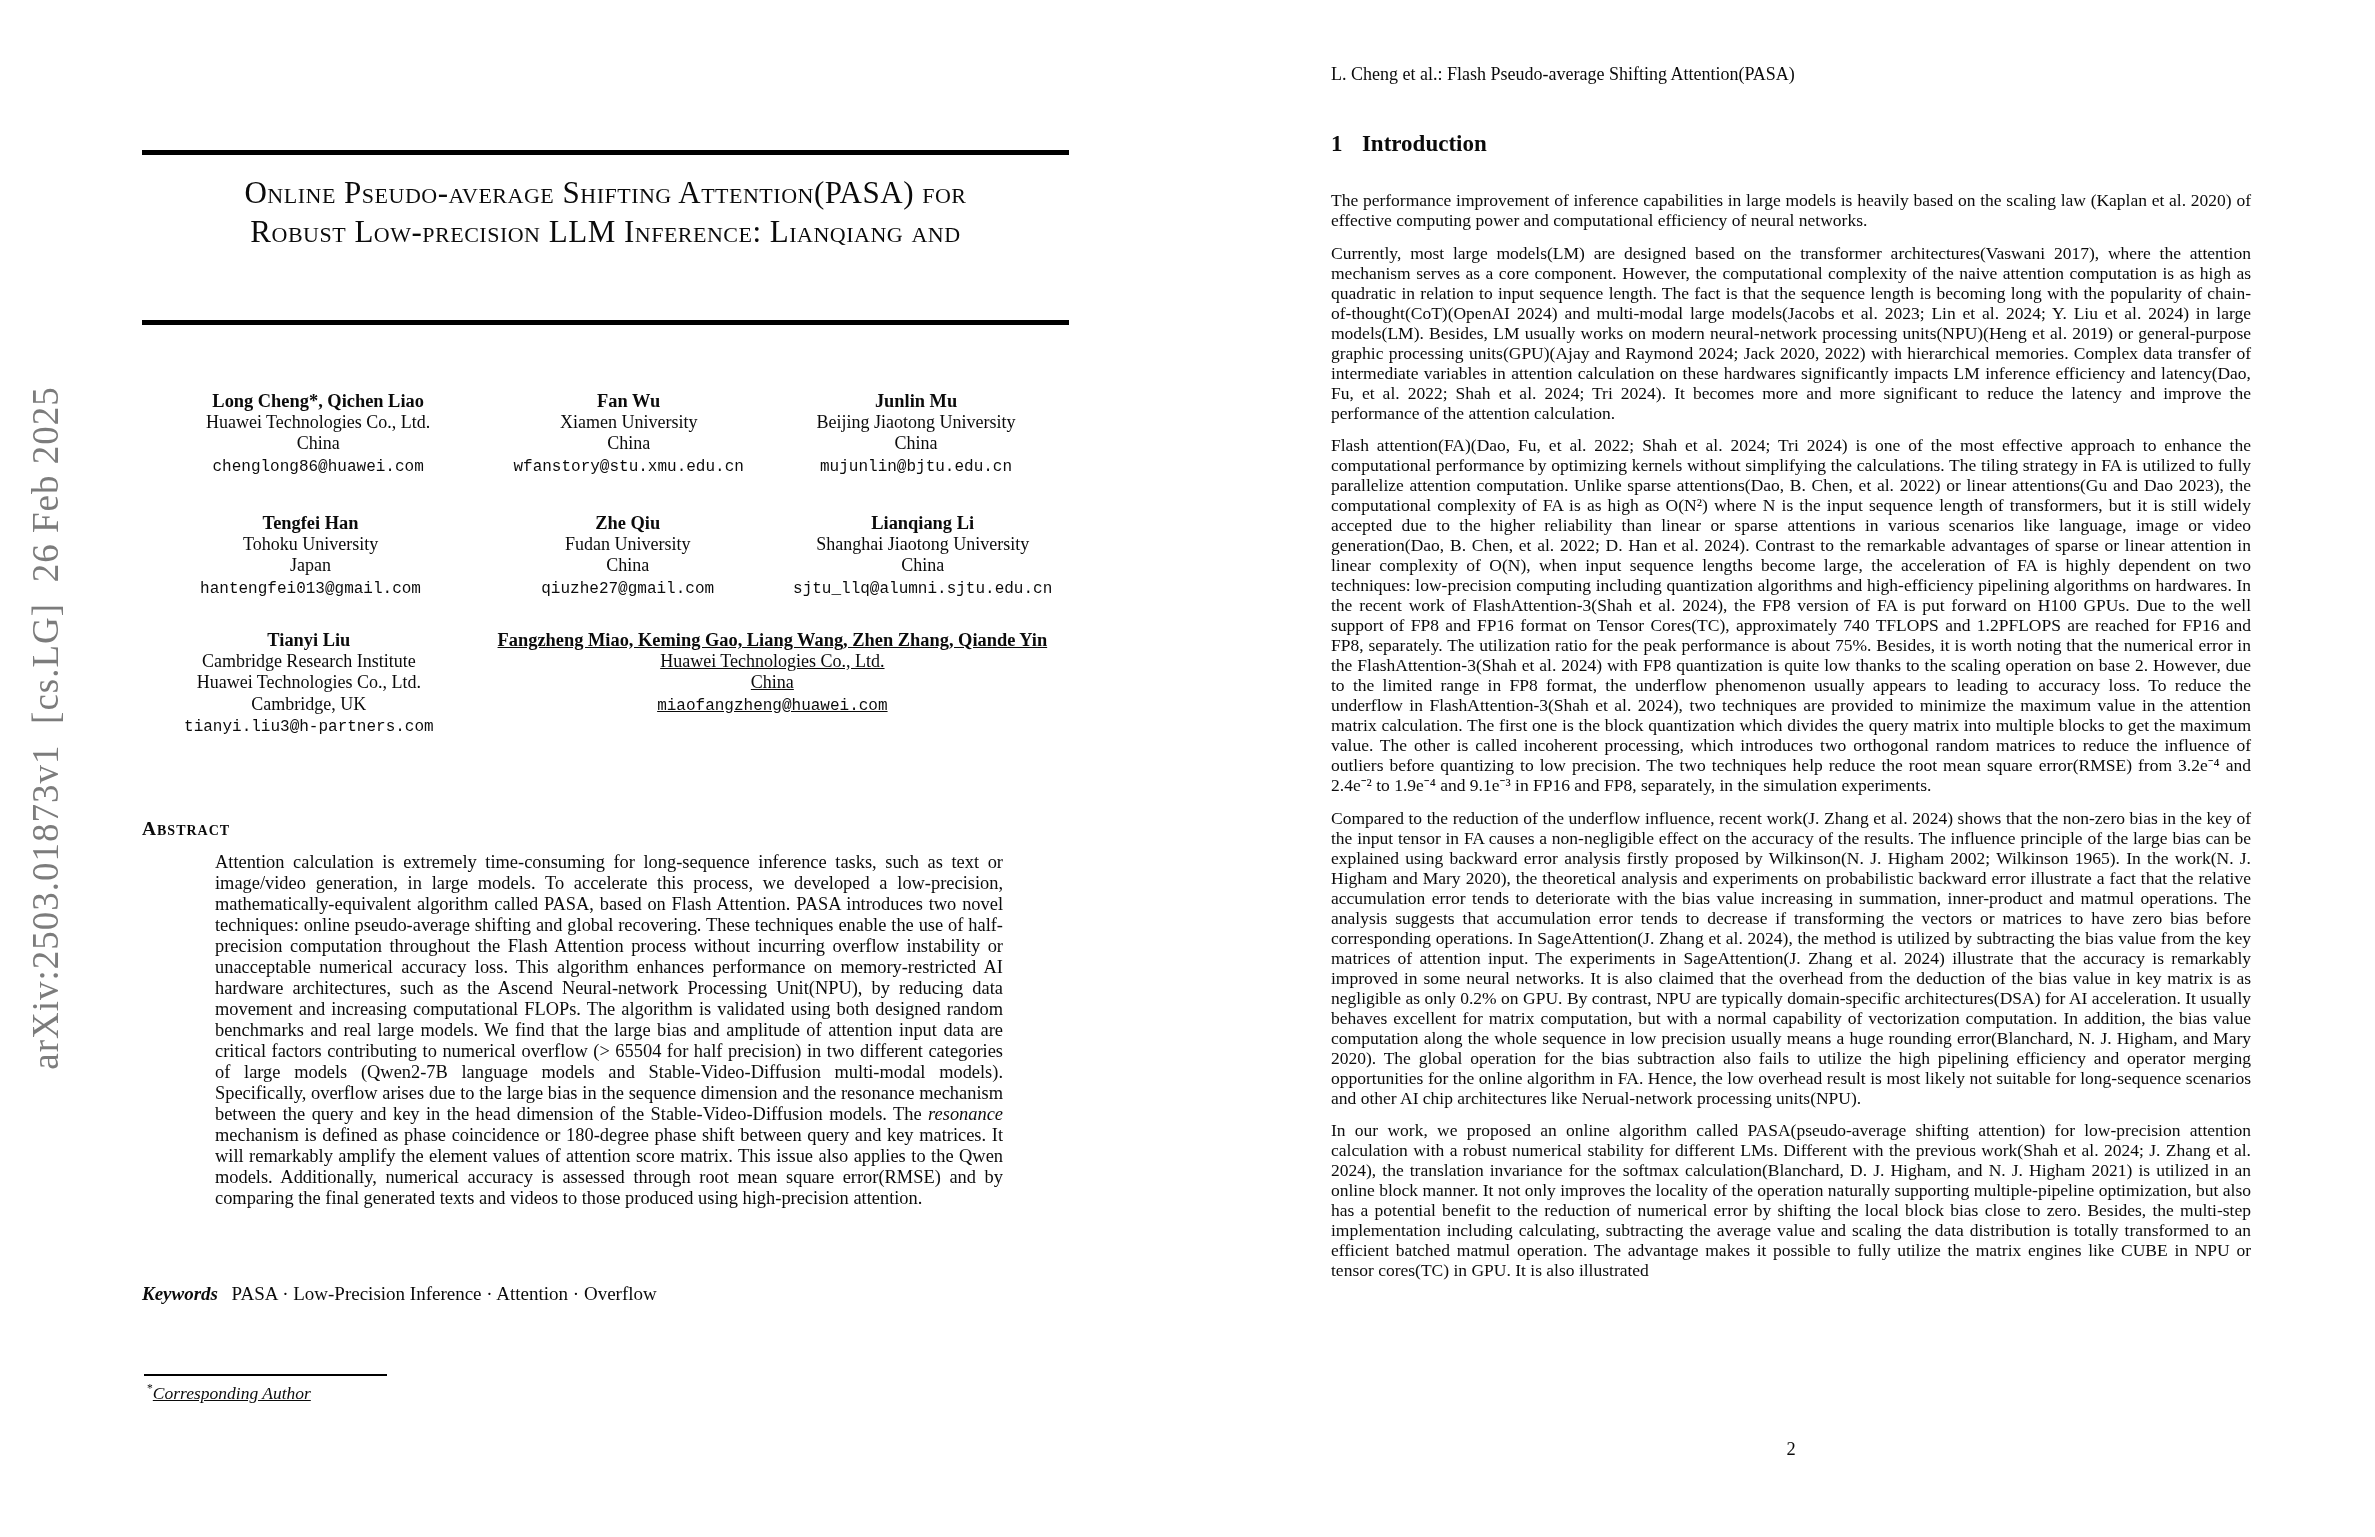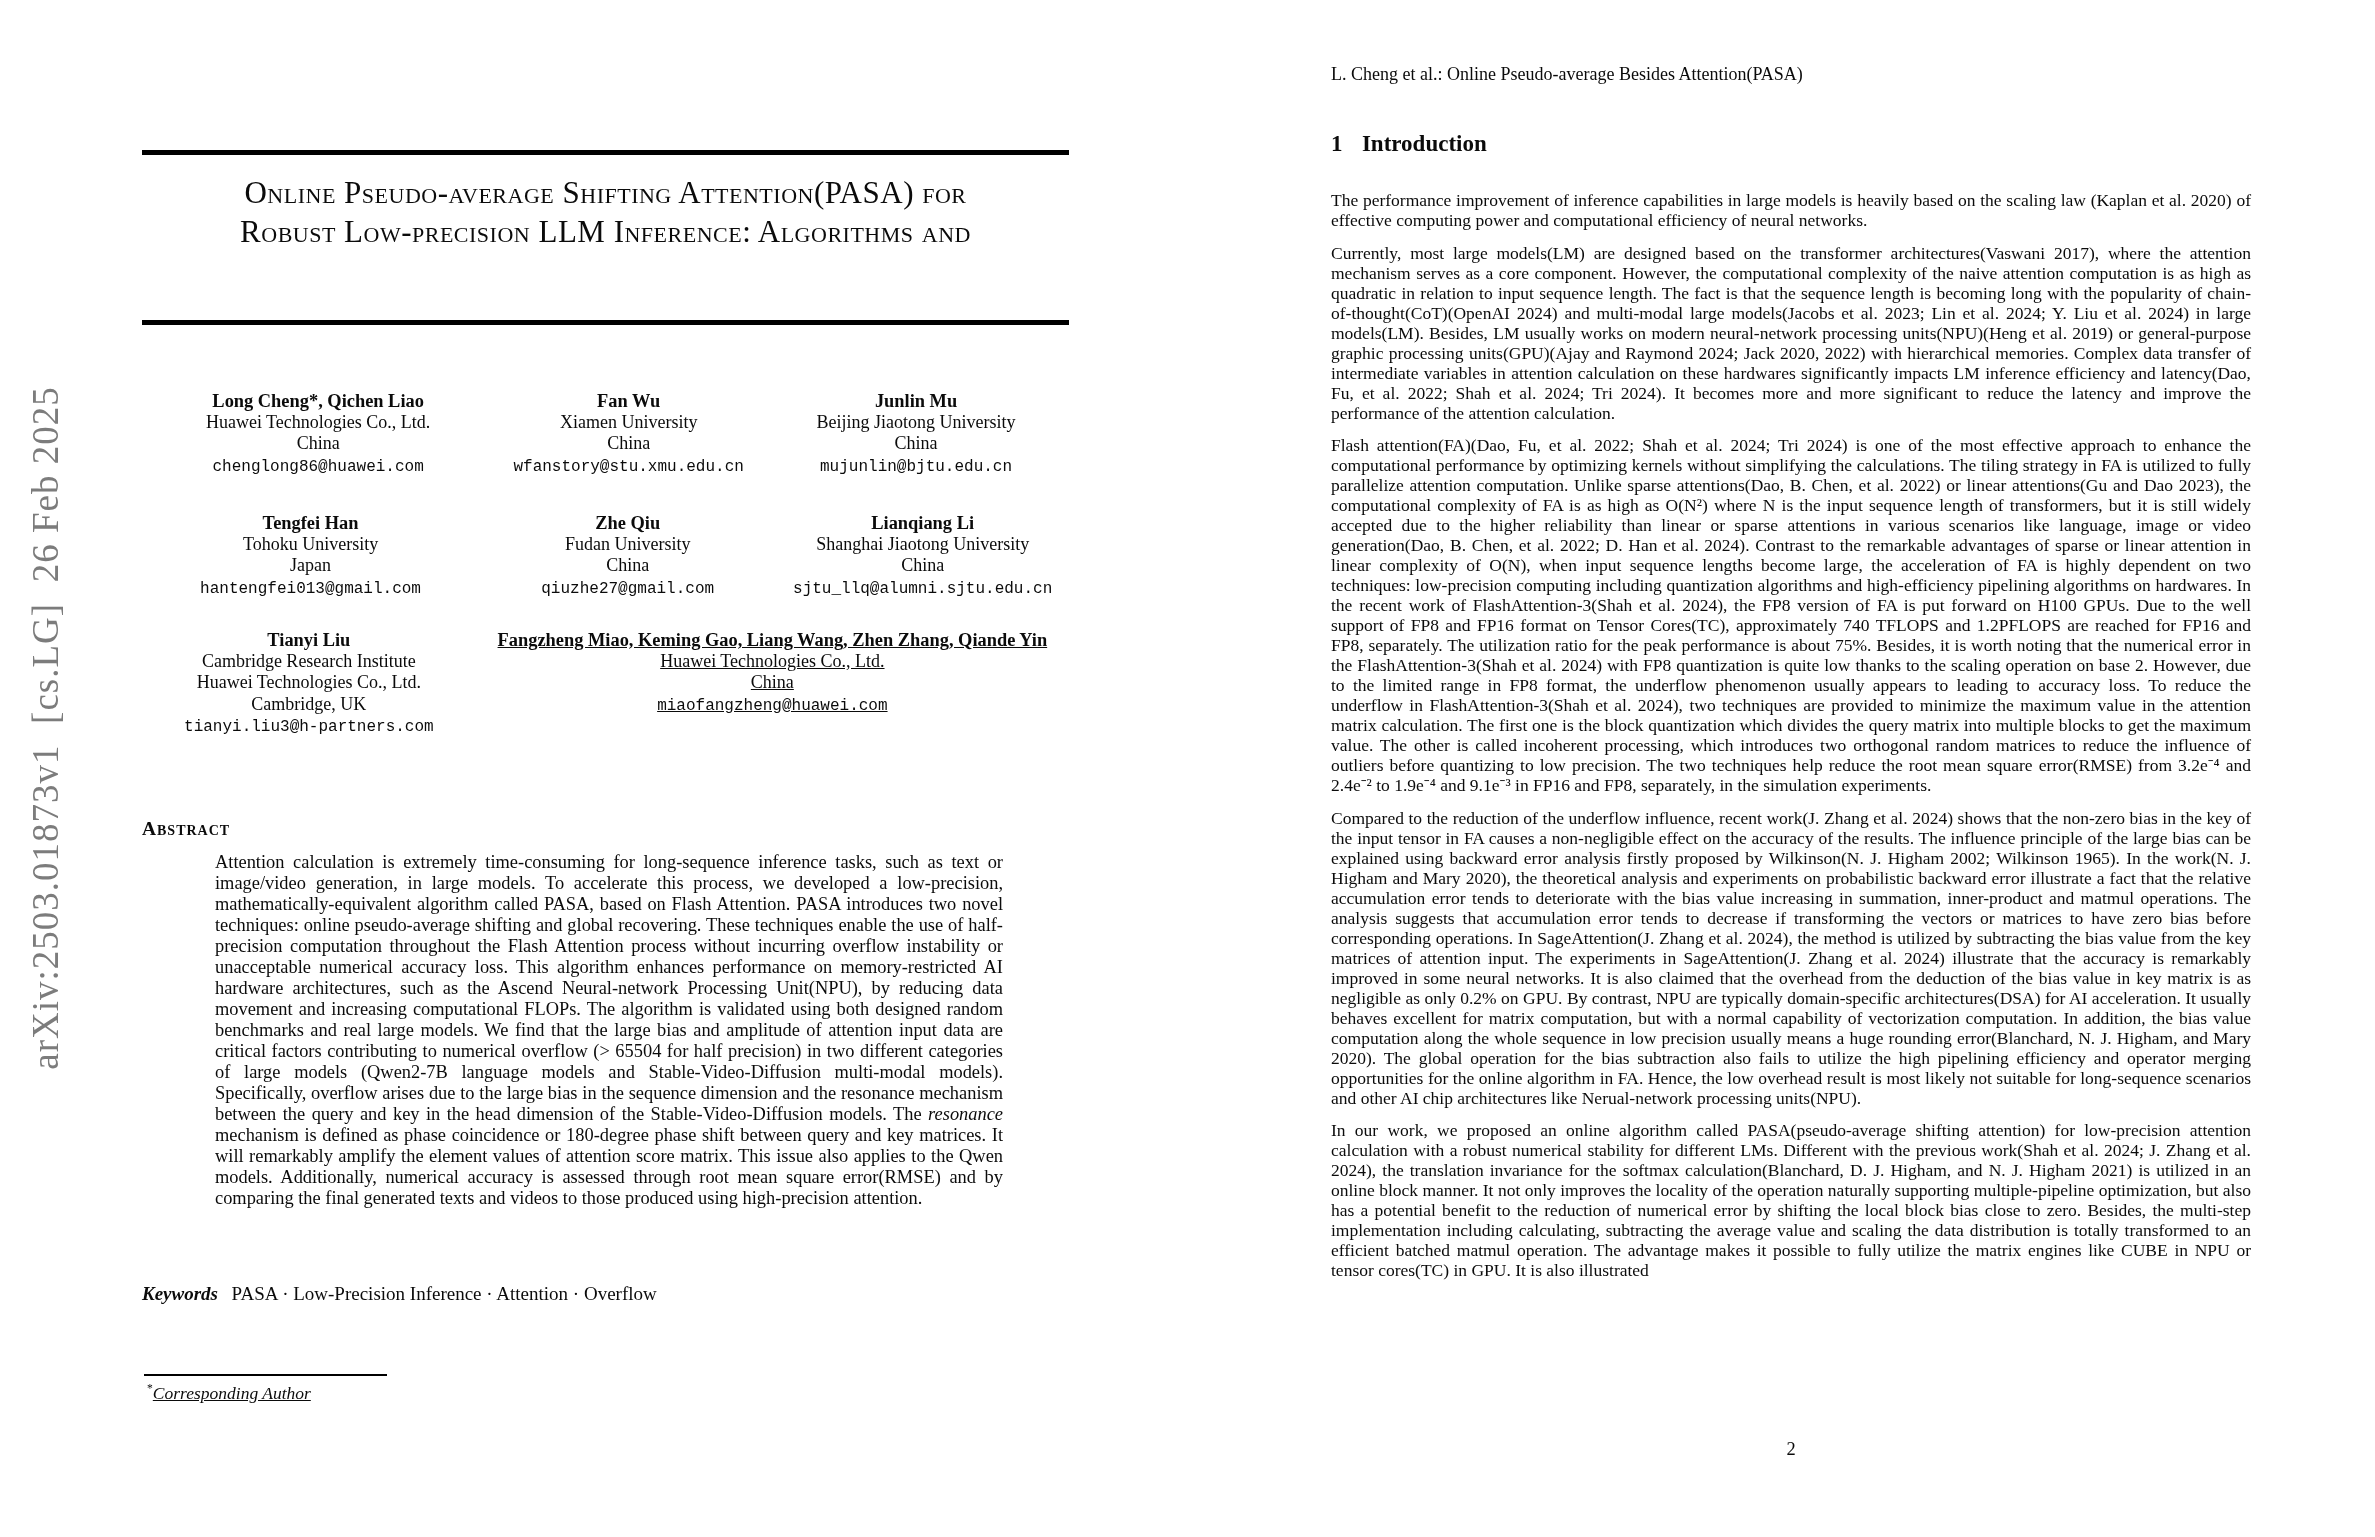--- a/index.html
+++ b/index.html
@@ -54,21 +54,21 @@
 
 <div id="canvas">
 
   <div>
     <div class="watermark">arXiv:2503.01873v1  [cs.LG]  26 Feb 2025</div>
 
     <div class="rule" style="left:142px;top:150px;width:927px;height:4.9px;"></div>
 
     <div class="title-block">
       <div>Online Pseudo-average Shifting Attention(PASA) for</div>
-      <div>Robust Low-precision LLM Inference: Algorithms and</div>
+      <div>Robust Low-precision LLM Inference: Lianqiang and</div>
     </div>
 
     <div class="rule" style="left:142px;top:320px;width:927px;height:4.9px;"></div>
 
     <div class="authors-row" style="top:390px;">
       <div class="author-block" style="width:38%;">
         <div class="author-name">Long Cheng*, Qichen Liao</div>
         <div class="author-line">Huawei Technologies Co., Ltd.</div>
         <div class="author-line">China</div>
         <div class="author-email">chenglong86@huawei.com</div>
@@ -132,21 +132,21 @@
       <span class="keywords-label">Keywords</span><span>PASA · Low-Precision Inference · Attention · Overflow</span>
     </div>
 
     <div class="rule footnote-rule"></div>
     <div class="footnote">
       <sup>*</sup><span class="fn-text">Corresponding Author</span>
     </div>
   </div>
 
   <div>
-    <div class="running-header">L. Cheng et al.: Online Pseudo-average Besides Attention(PASA)</div>
+    <div class="running-header">L. Cheng et al.: Flash Pseudo-average Shifting Attention(PASA)</div>
 
     <div class="section-heading">
       <span class="sec-num">1</span><span>Introduction</span>
     </div>
 
     <div class="body-text">
       <p>The performance improvement of inference capabilities in large models is heavily based on the scaling law (Kaplan et al. 2020) of effective computing power and computational efficiency of neural networks.</p>
       <p>Currently, most large models(LM) are designed based on the transformer architectures(Vaswani 2017), where the attention mechanism serves as a core component.  However, the computational complexity of the naive attention computation is as high as quadratic in relation to input sequence length. The fact is that the sequence length is becoming long with the popularity of chain-of-thought(CoT)(OpenAI 2024) and multi-modal large models(Jacobs et al. 2023; Lin et al. 2024; Y. Liu et al. 2024) in large models(LM). Besides, LM usually works on modern neural-network processing units(NPU)(Heng et al. 2019) or general-purpose graphic processing units(GPU)(Ajay and Raymond 2024; Jack 2020, 2022) with hierarchical memories. Complex data transfer of intermediate variables in attention calculation on these hardwares significantly impacts LM inference efficiency and latency(Dao, Fu, et al. 2022; Shah et al. 2024; Tri 2024). It becomes more and more significant to reduce the latency and improve the performance of the attention calculation.</p>
       <p>Flash attention(FA)(Dao, Fu, et al. 2022; Shah et al. 2024; Tri 2024) is one of the most effective approach to enhance the computational performance by optimizing kernels without simplifying the calculations. The tiling strategy in FA is utilized to fully parallelize attention computation.  Unlike sparse attentions(Dao, B. Chen, et al. 2022) or linear attentions(Gu and Dao 2023), the computational complexity of FA is as high as O(N²) where N is the input sequence length of transformers, but it is still widely accepted due to the higher reliability than linear or sparse attentions in various scenarios like language, image or video generation(Dao, B. Chen, et al. 2022; D. Han et al. 2024). Contrast to the remarkable advantages of sparse or linear attention in linear complexity of O(N), when input sequence lengths become large, the acceleration of FA is highly dependent on two techniques: low-precision computing including quantization algorithms and high-efficiency pipelining algorithms on hardwares. In the recent work of FlashAttention-3(Shah et al. 2024), the FP8 version of FA is put forward on H100 GPUs. Due to the well support of FP8 and FP16 format on Tensor Cores(TC), approximately 740 TFLOPS and 1.2PFLOPS are reached for FP16 and FP8, separately. The utilization ratio for the peak performance is about 75%. Besides, it is worth noting that the numerical error in the FlashAttention-3(Shah et al. 2024) with FP8 quantization is quite low thanks to the scaling operation on base 2. However, due to the limited range in FP8 format, the underflow phenomenon usually appears to leading to accuracy loss. To reduce the underflow in FlashAttention-3(Shah et al. 2024), two techniques are provided to minimize the maximum value in the attention matrix calculation. The first one is the block quantization which divides the query matrix into multiple blocks to get the maximum value. The other is called incoherent processing, which introduces two orthogonal random matrices to reduce the influence of outliers before quantizing to low precision.  The two techniques help reduce the root mean square error(RMSE) from 3.2e⁻⁴ and 2.4e⁻² to 1.9e⁻⁴ and 9.1e⁻³ in FP16 and FP8, separately, in the simulation experiments.</p>
       <p>Compared to the reduction of the underflow influence, recent work(J. Zhang et al. 2024) shows that the non-zero bias in the key of the input tensor in FA causes a non-negligible effect on the accuracy of the results. The influence principle of the large bias can be explained using backward error analysis firstly proposed by Wilkinson(N. J. Higham 2002; Wilkinson 1965). In the work(N. J. Higham and Mary 2020), the theoretical analysis and experiments on probabilistic backward error illustrate a fact that the relative accumulation error tends to deteriorate with the bias value increasing in summation, inner-product and matmul operations. The analysis suggests that accumulation error tends to decrease if transforming the vectors or matrices to have zero bias before corresponding operations. In SageAttention(J. Zhang et al. 2024), the method is utilized by subtracting the bias value from the key matrices of attention input. The experiments in SageAttention(J. Zhang et al. 2024) illustrate that the accuracy is remarkably improved in some neural networks. It is also claimed that the overhead from the deduction of the bias value in key matrix is as negligible as only 0.2% on GPU. By contrast, NPU are typically domain-specific architectures(DSA) for AI acceleration. It usually behaves excellent for matrix computation, but with a normal capability of vectorization computation. In addition, the bias value computation along the whole sequence in low precision usually means a huge rounding error(Blanchard, N. J. Higham, and Mary 2020).  The global operation for the bias subtraction also fails to utilize the high pipelining efficiency and operator merging opportunities for the online algorithm in FA. Hence, the low overhead result is most likely not suitable for long-sequence scenarios and other AI chip architectures like Nerual-network processing units(NPU).</p>

